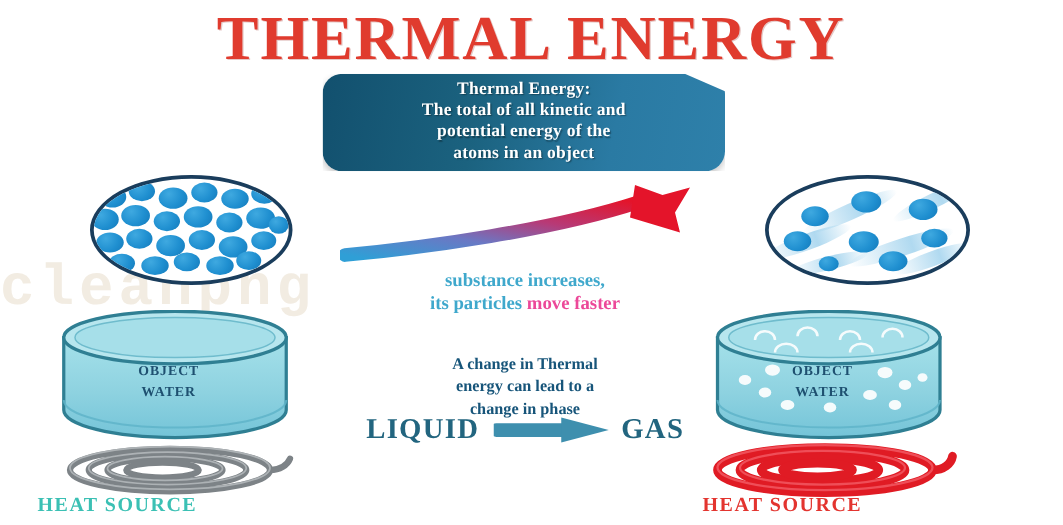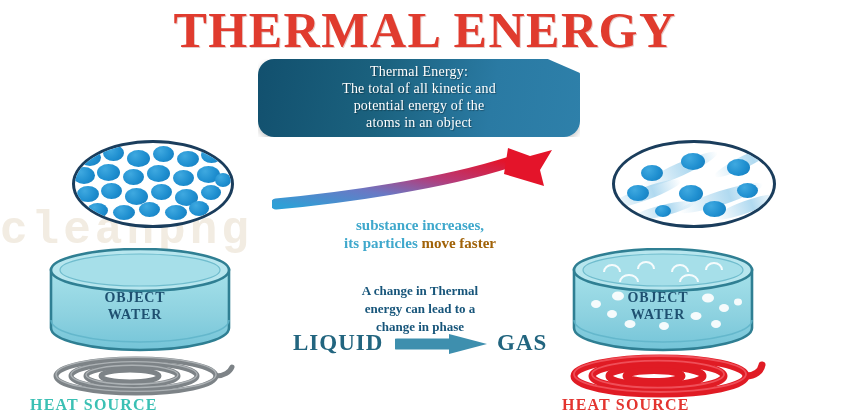--- a/index.html
+++ b/index.html
@@ -65,21 +65,21 @@
     clip-path: polygon(0 0, 90% 0, 100% 18%, 100% 100%, 0 100%);
   }
   .callout-text {
     position: absolute;
     left: 258px;
     top: 63px;
     width: 322px;
     text-align: center;
     font-family: "Liberation Serif", serif;
     font-size: 14px;
-    font-weight: 400;
+    font-weight: 700;
     color: #ffffff;
     line-height: 17px;
     letter-spacing: .2px;
     text-shadow: 1px 1px 1px rgba(0,0,0,.35);
   }
 
   
   .state-ellipse {
     position: absolute;
     border-radius: 50%;
@@ -111,21 +111,21 @@
     left: 255px;
     text-align: center;
     font-family: "Liberation Serif", serif;
     font-weight: 700;
     line-height: 18px;
   }
   #stmt-one  { top: 216px; font-size: 15px; }
   #stmt-two  { top: 282px; font-size: 13px; color: #17557a; }
   .c-light { color: #3fa8cc; }
   .c-dark  { color: #17557a; }
-  .c-red   { color: #a16207; }
+  .c-red   { color: #ec4899; }
 
   
   #phase-row {
     position: absolute;
     left: 255px;
     top: 328px;
     width: 330px;
     height: 30px;
   }
   .phase-word {
@@ -144,21 +144,21 @@
   
   .beaker { position: absolute; }
   #beaker-left  { left: 45px;  top: 248px; }
   #beaker-right { left: 568px; top: 248px; }
 
   .beaker-label {
     position: absolute;
     width: 150px;
     text-align: center;
     font-family: "Liberation Serif", serif;
-    font-size: 14px;
+    font-size: 11px;
     font-weight: 700;
     color: #1e5070;
     line-height: 17px;
     letter-spacing: .8px;
     pointer-events: none;
   }
   #label-left  { left: 60px;  top: 289px; }
   #label-right { left: 583px; top: 289px; }
 
   

